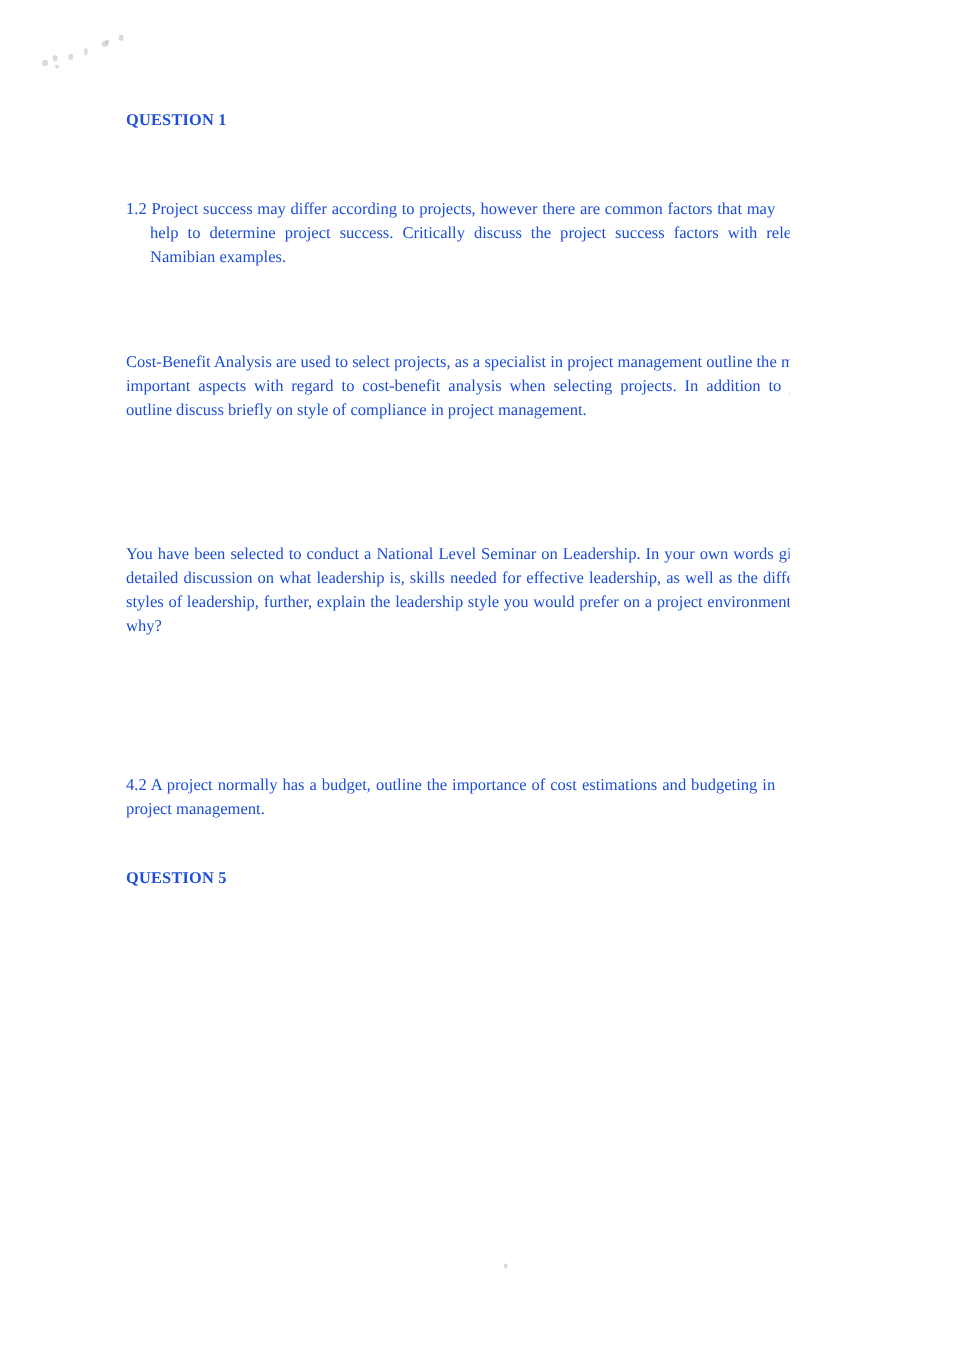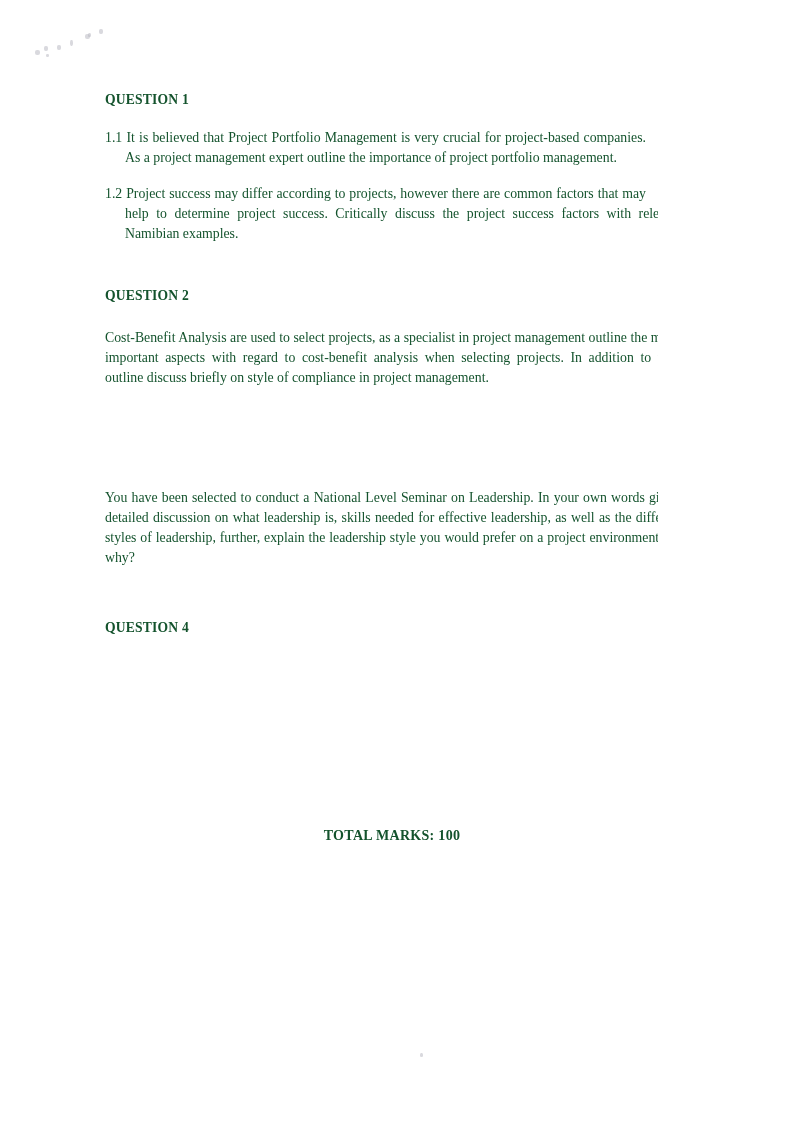--- a/index.html
+++ b/index.html
@@ -7,21 +7,21 @@
     padding: 0;
     background: #ffffff;
   }
   .page {
     position: relative;
     width: 658px;
     height: 1122px;
     background: #ffffff;
     overflow: hidden;
     font-family: "Liberation Serif", "DejaVu Serif", serif;
-    color: #14532d;
+    color: #1d4ed8;
   }
   
   .speck {
     position: absolute;
     background: #b9b9c2;
     border-radius: 40%;
     opacity: .55;
   }
   .content {
     position: absolute;
@@ -87,54 +87,52 @@
   <div class="speck" style="left:70px;  top:40px;  width:3px; height:6px;"></div>
   <div class="speck" style="left:85px;  top:34px;  width:5px; height:5px;"></div>
   <div class="speck" style="left:88px;  top:33px;  width:3px; height:4px;"></div>
   <div class="speck" style="left:99px;  top:29px;  width:4px; height:5px;"></div>
   <div class="speck" style="left:420px; top:1053px; width:3px; height:4px;"></div>
 
   <div class="content">
 
     <p class="q-heading">QUESTION 1</p>
     <div class="sp-20"></div>
-    <p class="para hang"><span class="marks-inline">(10)</span><span>1.1 It is believed that Project Portfolio Management is very crucial for project-based companies. As a project management expert outline the importance of project portfolio management.</span></p>
+    <p class="para hang"><span class="marks-inline">(10)</span></p>
     <div class="clear"></div>
     <div class="sp-16"></div>
     <p class="para hang"><span class="marks-inline">(15)</span><span>1.2 Project success may differ according to projects, however there are common factors that may help to determine project success. Critically discuss the project success factors with relevant Namibian examples.</span></p>
     <div class="clear"></div>
     <div class="sp-20"></div>
     <p class="total-marks">[25]</p>
 
     <div class="sp-4"></div>
-    <p class="q-heading">QUESTION 2</p>
     <div class="sp-24"></div>
     <p class="para">Cost-Benefit Analysis are used to select projects, as a specialist in project management outline the major important aspects with regard to cost-benefit analysis when selecting projects. In addition to your outline discuss briefly on style of compliance in project management.</p>
     <div class="sp-28"></div>
     <p class="total-marks">[25]</p>
 
     <div class="sp-28"></div>
     <div class="sp-24"></div>
     <p class="para">You have been selected to conduct a National Level Seminar on Leadership. In your own words give a detailed discussion on what leadership is, skills needed for effective leadership, as well as the different styles of leadership, further, explain the leadership style you would prefer on a project environment and why?</p>
     <div class="sp-28"></div>
     <p class="total-marks">[25]</p>
 
     <div class="sp-4"></div>
-    <p class="q-heading">QUESTION 4</p>
     <div class="sp-24"></div>
     <p class="para"><span class="marks-inline">(15)</span></p>
     <div class="clear"></div>
     <div class="sp-16"></div>
-    <p class="para"><span class="marks-inline">(10)</span></p>
+    <p class="para"><span class="marks-inline">(10)</span><span>4.2 A project normally has a budget, outline the importance of cost estimations and budgeting in project management.</span></p>
     <div class="clear"></div>
     <div class="sp-16"></div>
     <p class="total-marks">[25]</p>
 
     <div class="sp-4"></div>
+    <p class="q-heading">QUESTION 5</p>
     <div class="sp-24"></div>
     <div class="sp-4"></div>
     <p class="total-marks">[25]</p>
 
     <div class="sp-24"></div>
-    <p class="footer-total">TOTAL MARKS: 100</p>
 
   </div>
 </div>
 
 </body></html>

